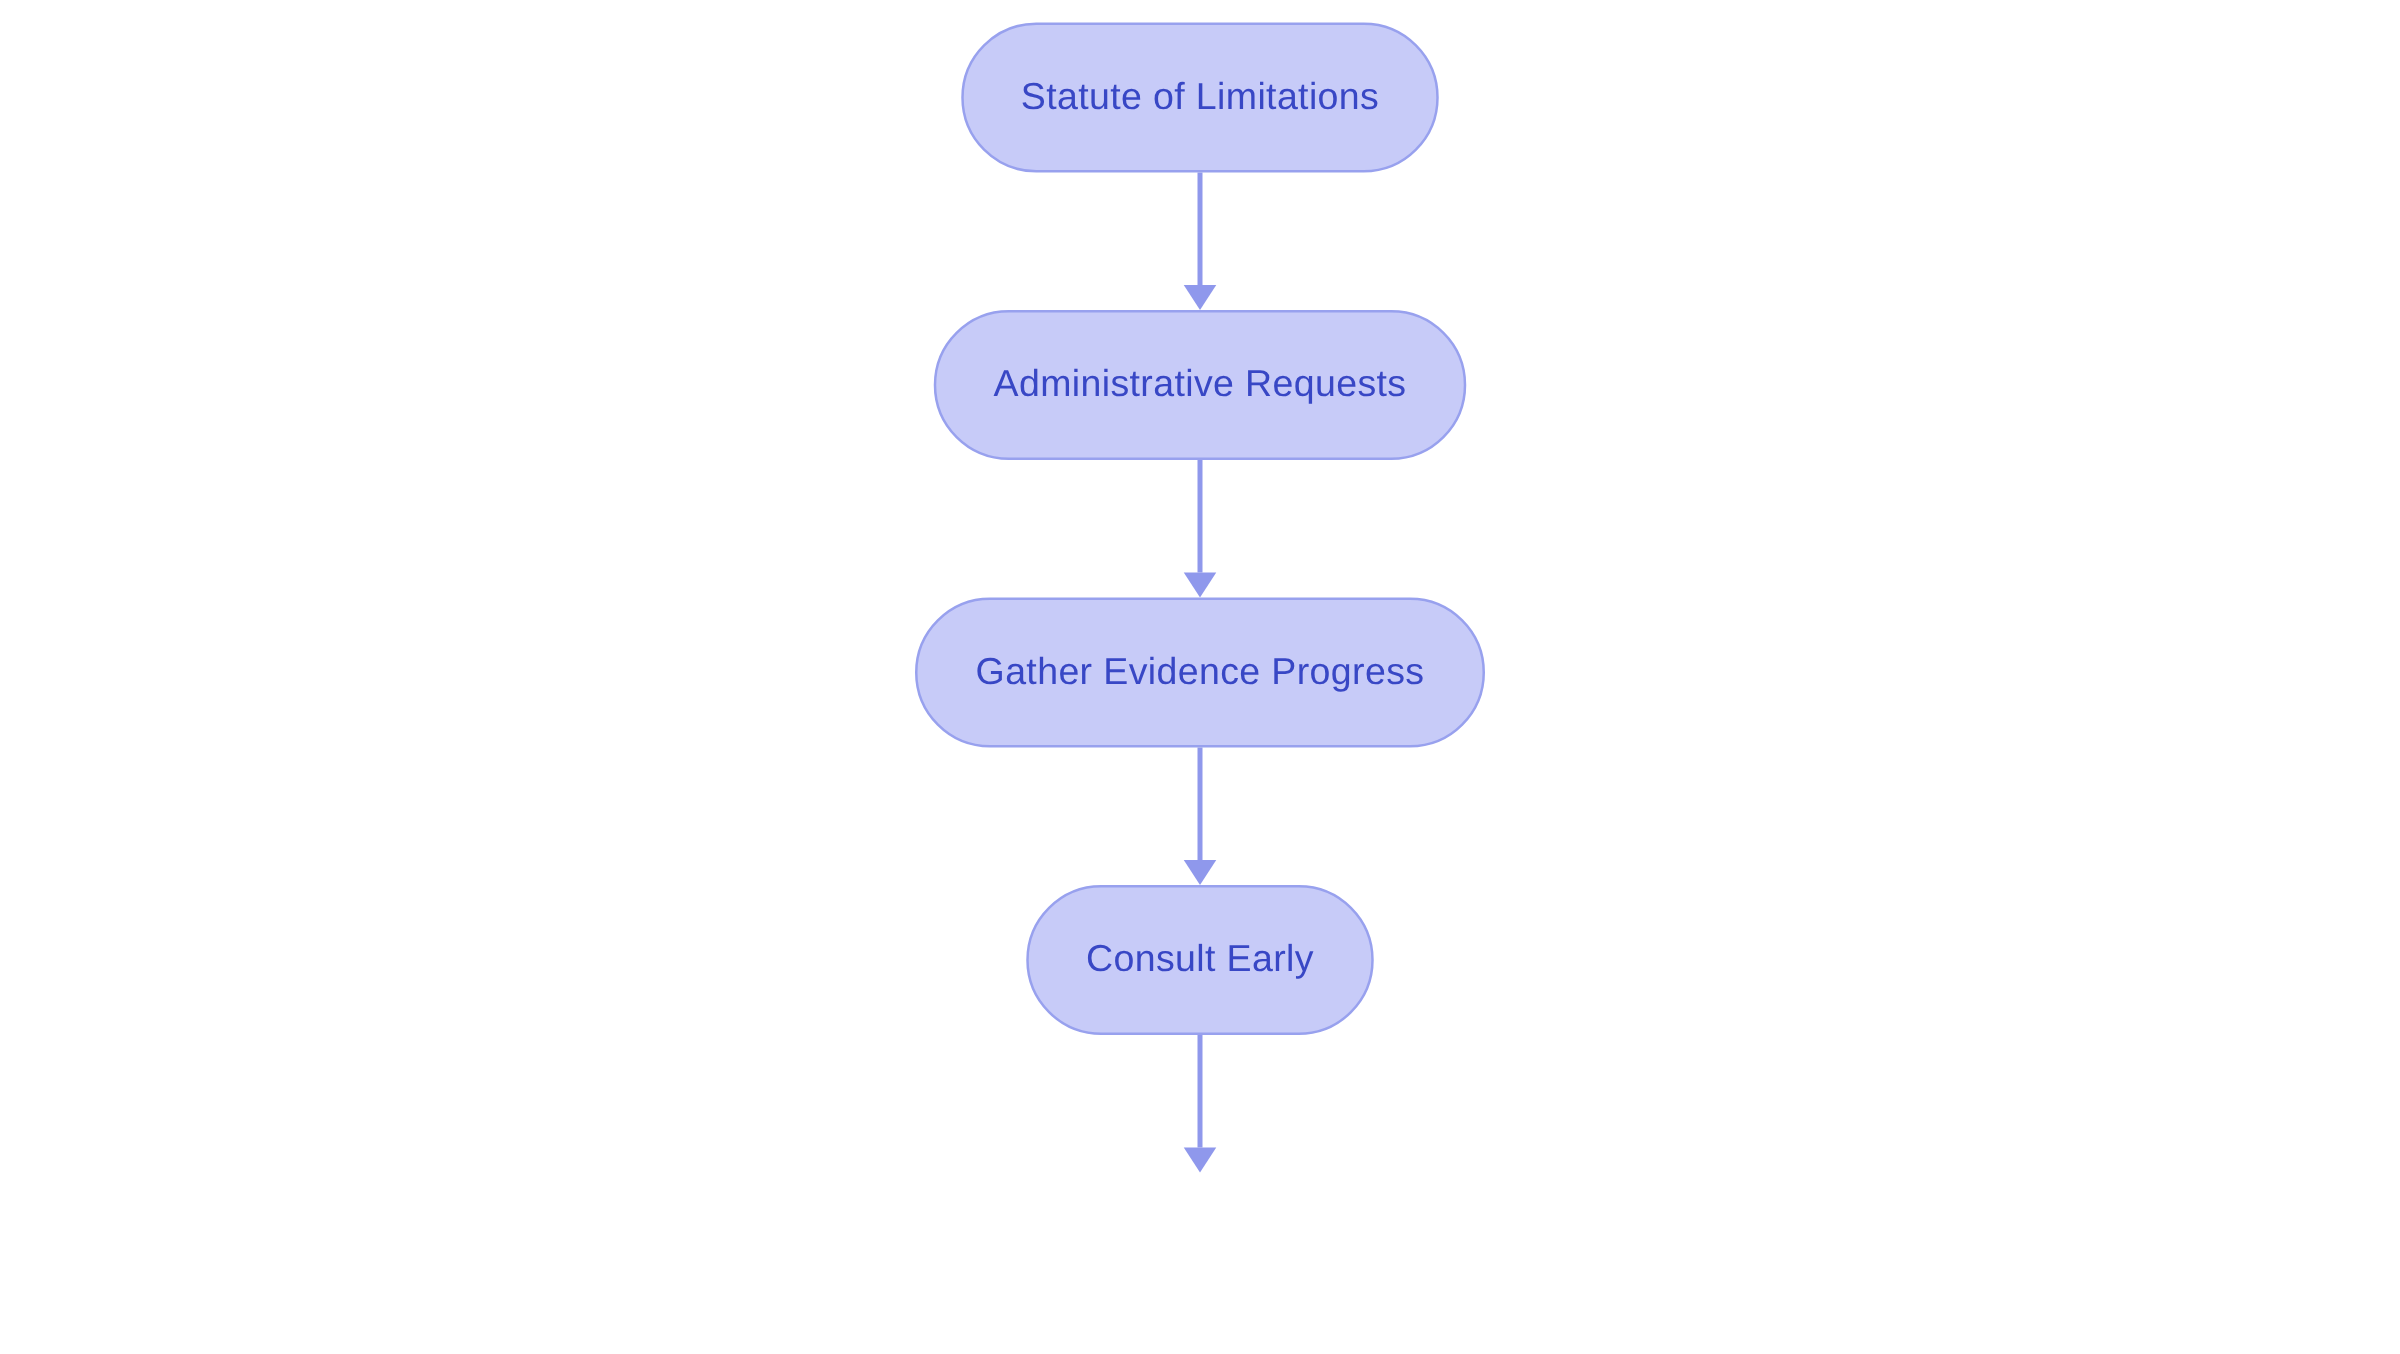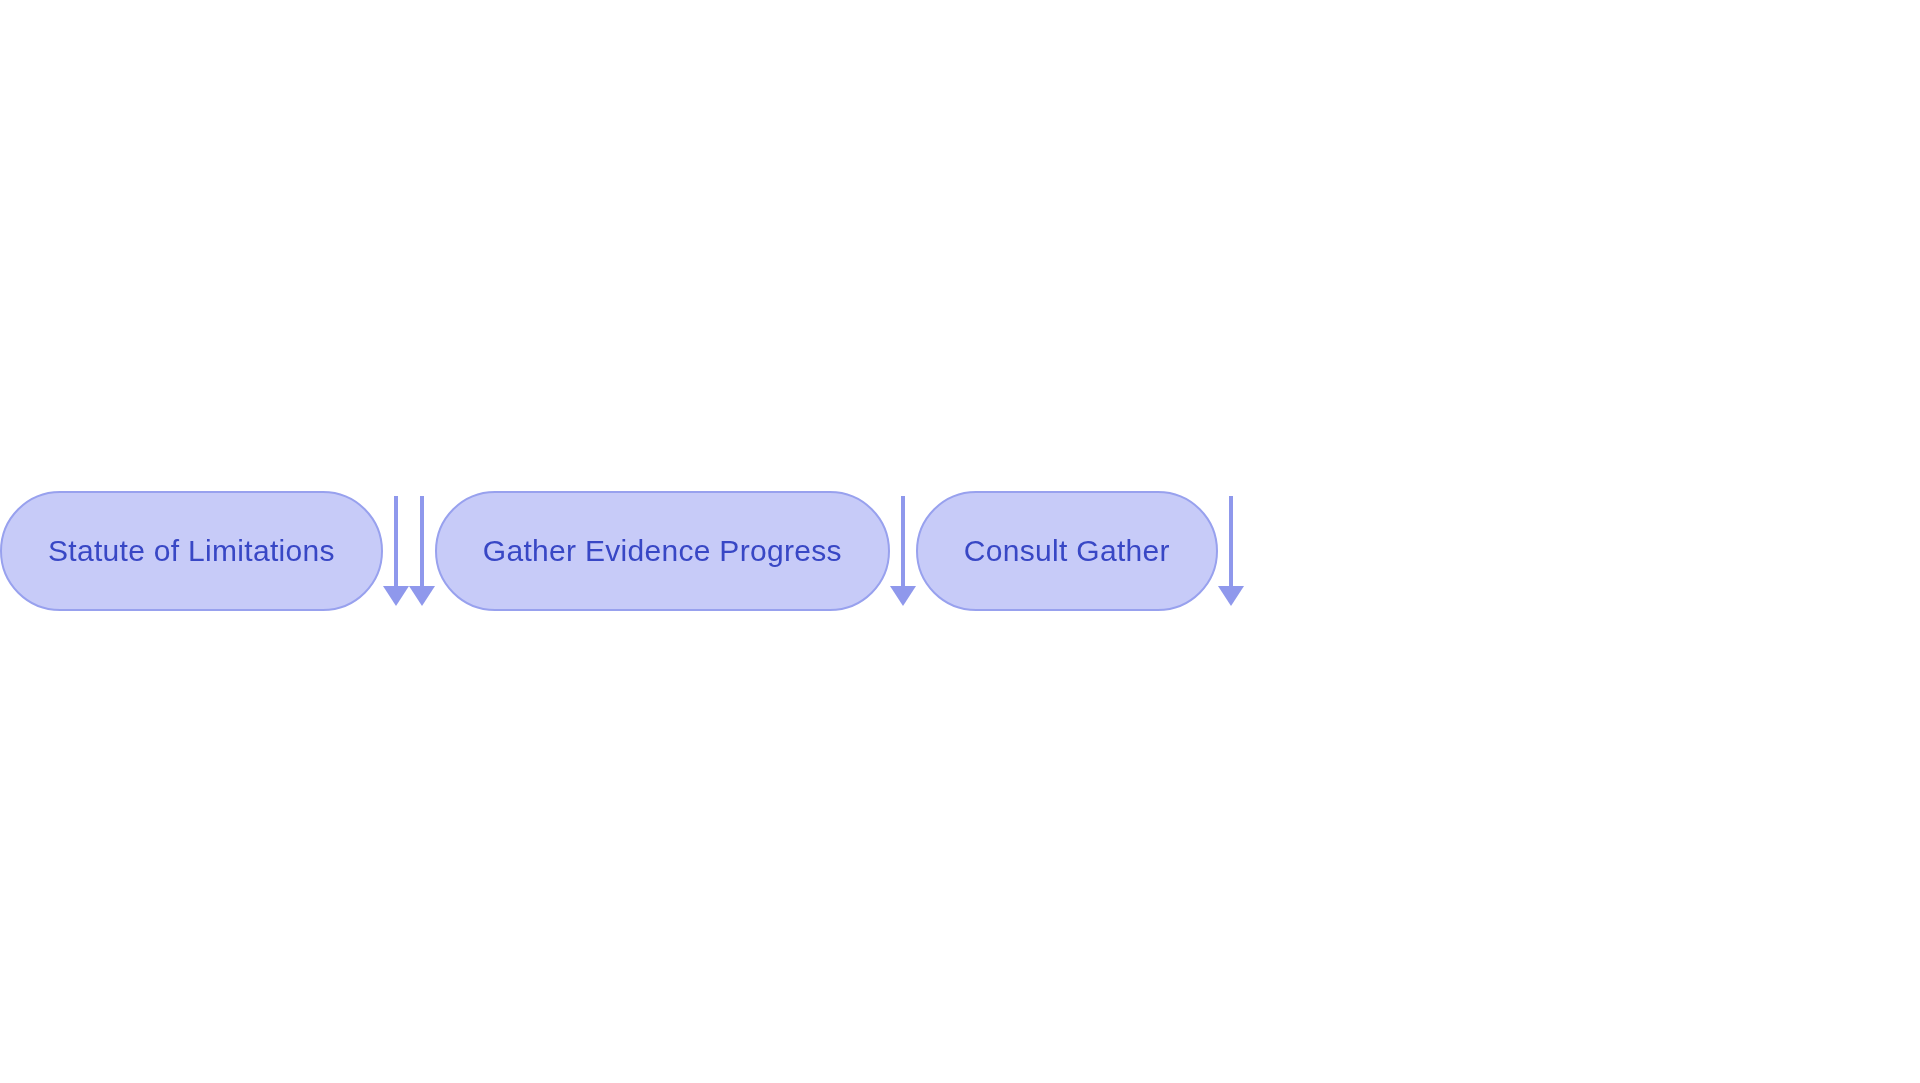--- a/index.html
+++ b/index.html
@@ -15,21 +15,21 @@
     height: 1083px;
     background: var(--background);
     font-family: "Liberation Sans", sans-serif;
     overflow: hidden;
   }
   .canvas {
     width: 1920px;
     height: 1083px;
     padding-top: 18px;
     display: flex;
-    flex-direction: row;
+    flex-direction: column;
     align-items: center;
     background: var(--background);
   }
   .node {
     height: 120px;
     min-width: 270px;
     padding: 0 46px;
     border-radius: 60px;
     border: 2px solid var(--node-border);
     background: var(--node-fill);
@@ -67,37 +67,40 @@
 
   <div class="node">
     <span>Statute of Limitations</span>
   </div>
 
   <div class="arrow">
     <div class="shaft"></div>
     <div class="head"></div>
   </div>
 
+  <div class="node">
+    <span>Administrative Requests</span>
+  </div>
 
   <div class="arrow">
     <div class="shaft"></div>
     <div class="head"></div>
   </div>
 
   <div class="node">
     <span>Gather Evidence Progress</span>
   </div>
 
   <div class="arrow">
     <div class="shaft"></div>
     <div class="head"></div>
   </div>
 
   <div class="node">
-    <span>Consult Gather</span>
+    <span>Consult Early</span>
   </div>
 
   <div class="arrow">
     <div class="shaft"></div>
     <div class="head"></div>
   </div>
 
 
 </div>
 

